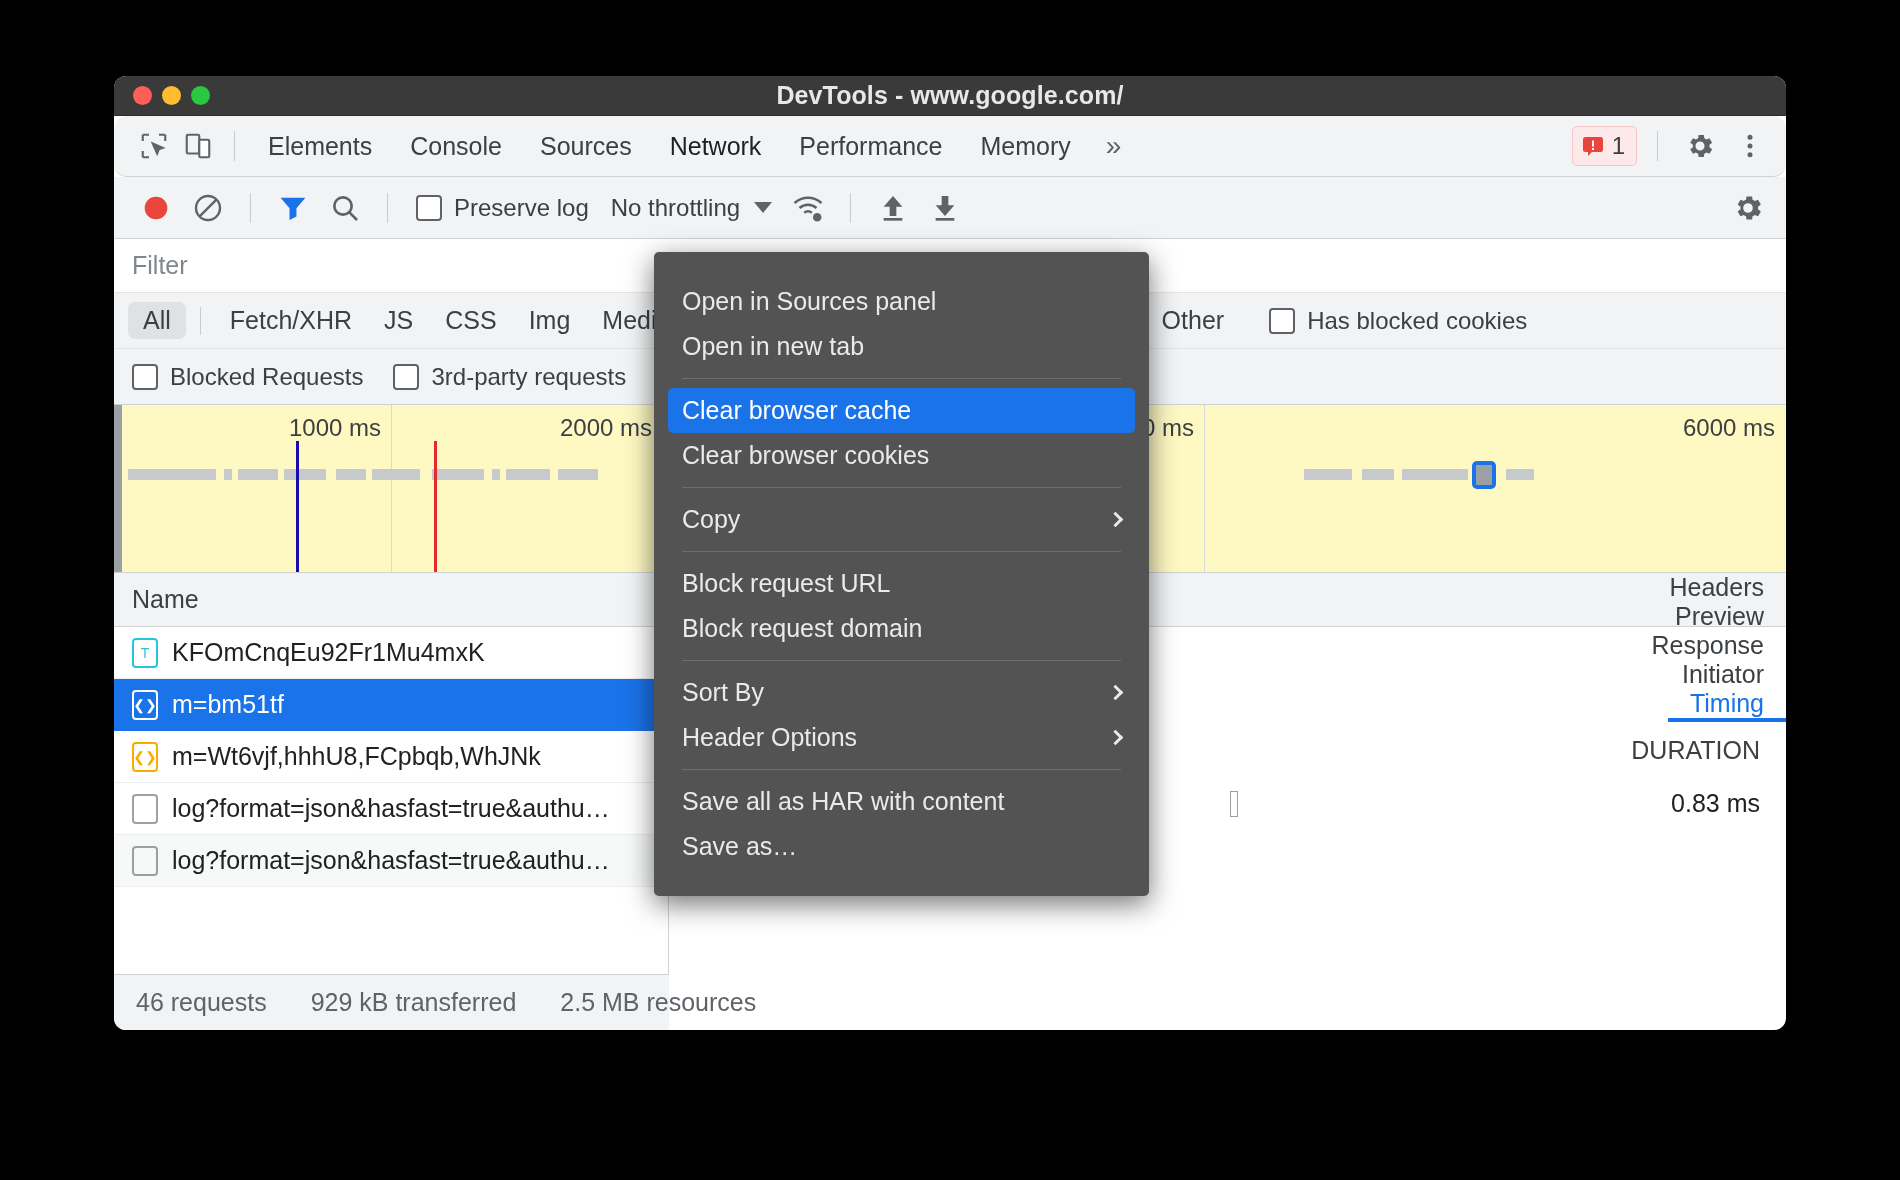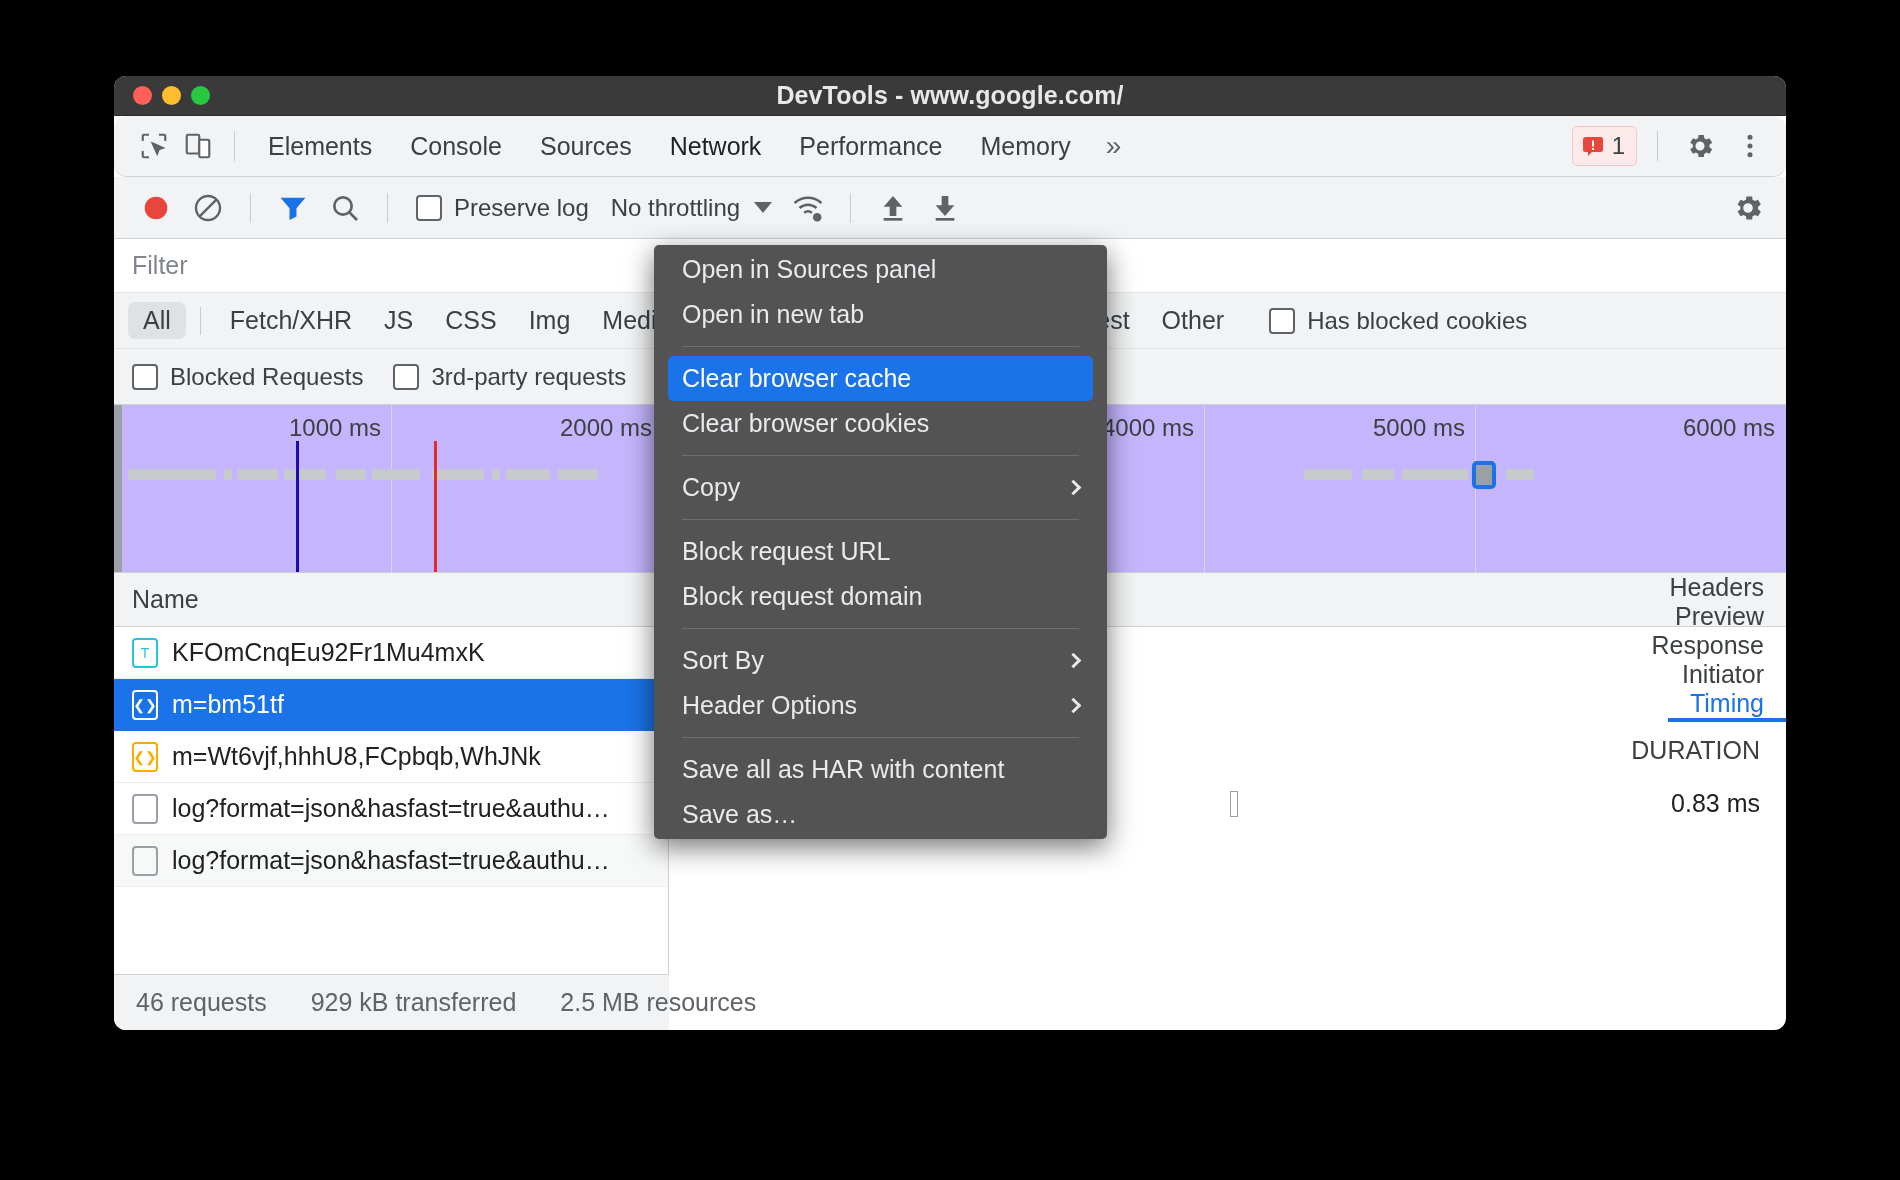--- a/index.html
+++ b/index.html
@@ -164,21 +164,21 @@
     background: #f1f3f4;
     display: flex; align-items: center;
     padding: 0 18px;
     gap: 30px;
     border-bottom: 1px solid #cfd2d4;
   }
 
   
   #overview {
     height: 168px;
-    background: #c4b5fd;
+    background: #fef9c3;
     position: relative;
     border-bottom: 1px solid #cfd2d4;
     overflow: hidden;
   }
   #overview-gutter {
     position: absolute; left: 0; top: 0; bottom: 0;
     width: 8px; background: #9aa0a6;
   }
   .ov-seg {
     position: absolute; top: 0; bottom: 0;
@@ -308,26 +308,26 @@
     gap: 0;
     position: absolute;
     left: 0; bottom: 0; width: 555px;
   }
   .status-item { font-size: 25px; color: #5f6368; padding: 0 22px; white-space: nowrap; }
   .status-sep { width: 1px; height: 30px; background: #c9cccf; }
 
   
   #context-menu {
     position: absolute;
-    left: 540px; top: 169px;
-    width: 453px;
+    left: 540px; top: 176px;
+    width: 495px;
     background: #535353;
     border-radius: 5px;
     box-shadow: 0 8px 28px rgba(0,0,0,0.55);
-    padding: 2px 0;
+    padding: 27px 0;
     z-index: 50;
   }
   .cm-item {
     height: 45px;
     display: flex; align-items: center;
     padding: 0 28px;
     color: #e8eaed;
     font-size: 25px;
     white-space: nowrap;
     position: relative;
@@ -516,23 +516,20 @@
       <div class="ov-label">1000 ms</div>
     </div>
     <div class="ov-seg" style="left:278px;width:271px">
       <div class="ov-label">2000 ms</div>
     </div>
     <div class="ov-seg" style="left:549px;width:271px">
       <div class="ov-label">3000 ms</div>
     </div>
     <div class="ov-seg" style="left:820px;width:271px">
       <div class="ov-label">4000 ms</div>
-    </div>
-    <div class="ov-seg" style="left:1091px;width:271px">
-      <div class="ov-label">5000 ms</div>
     </div>
     <div class="ov-seg" style="left:1362px;width:309px;border-right:none">
       <div class="ov-label">6000 ms</div>
     </div>
 
     <div class="ov-bar" style="left:14px;width:88px"></div>
     <div class="ov-bar" style="left:110px;width:8px"></div>
     <div class="ov-bar" style="left:124px;width:40px"></div>
     <div class="ov-bar" style="left:170px;width:42px"></div>
     <div class="ov-bar" style="left:222px;width:30px"></div>

